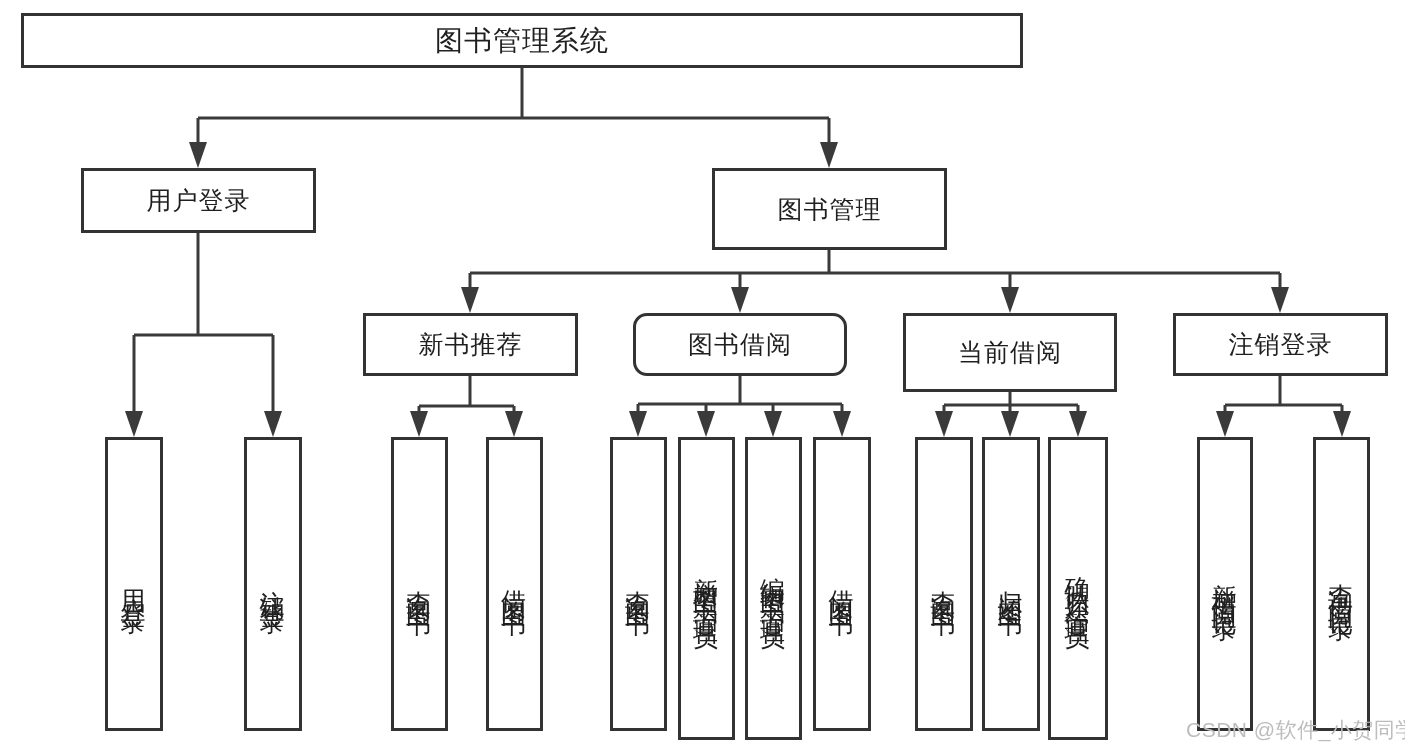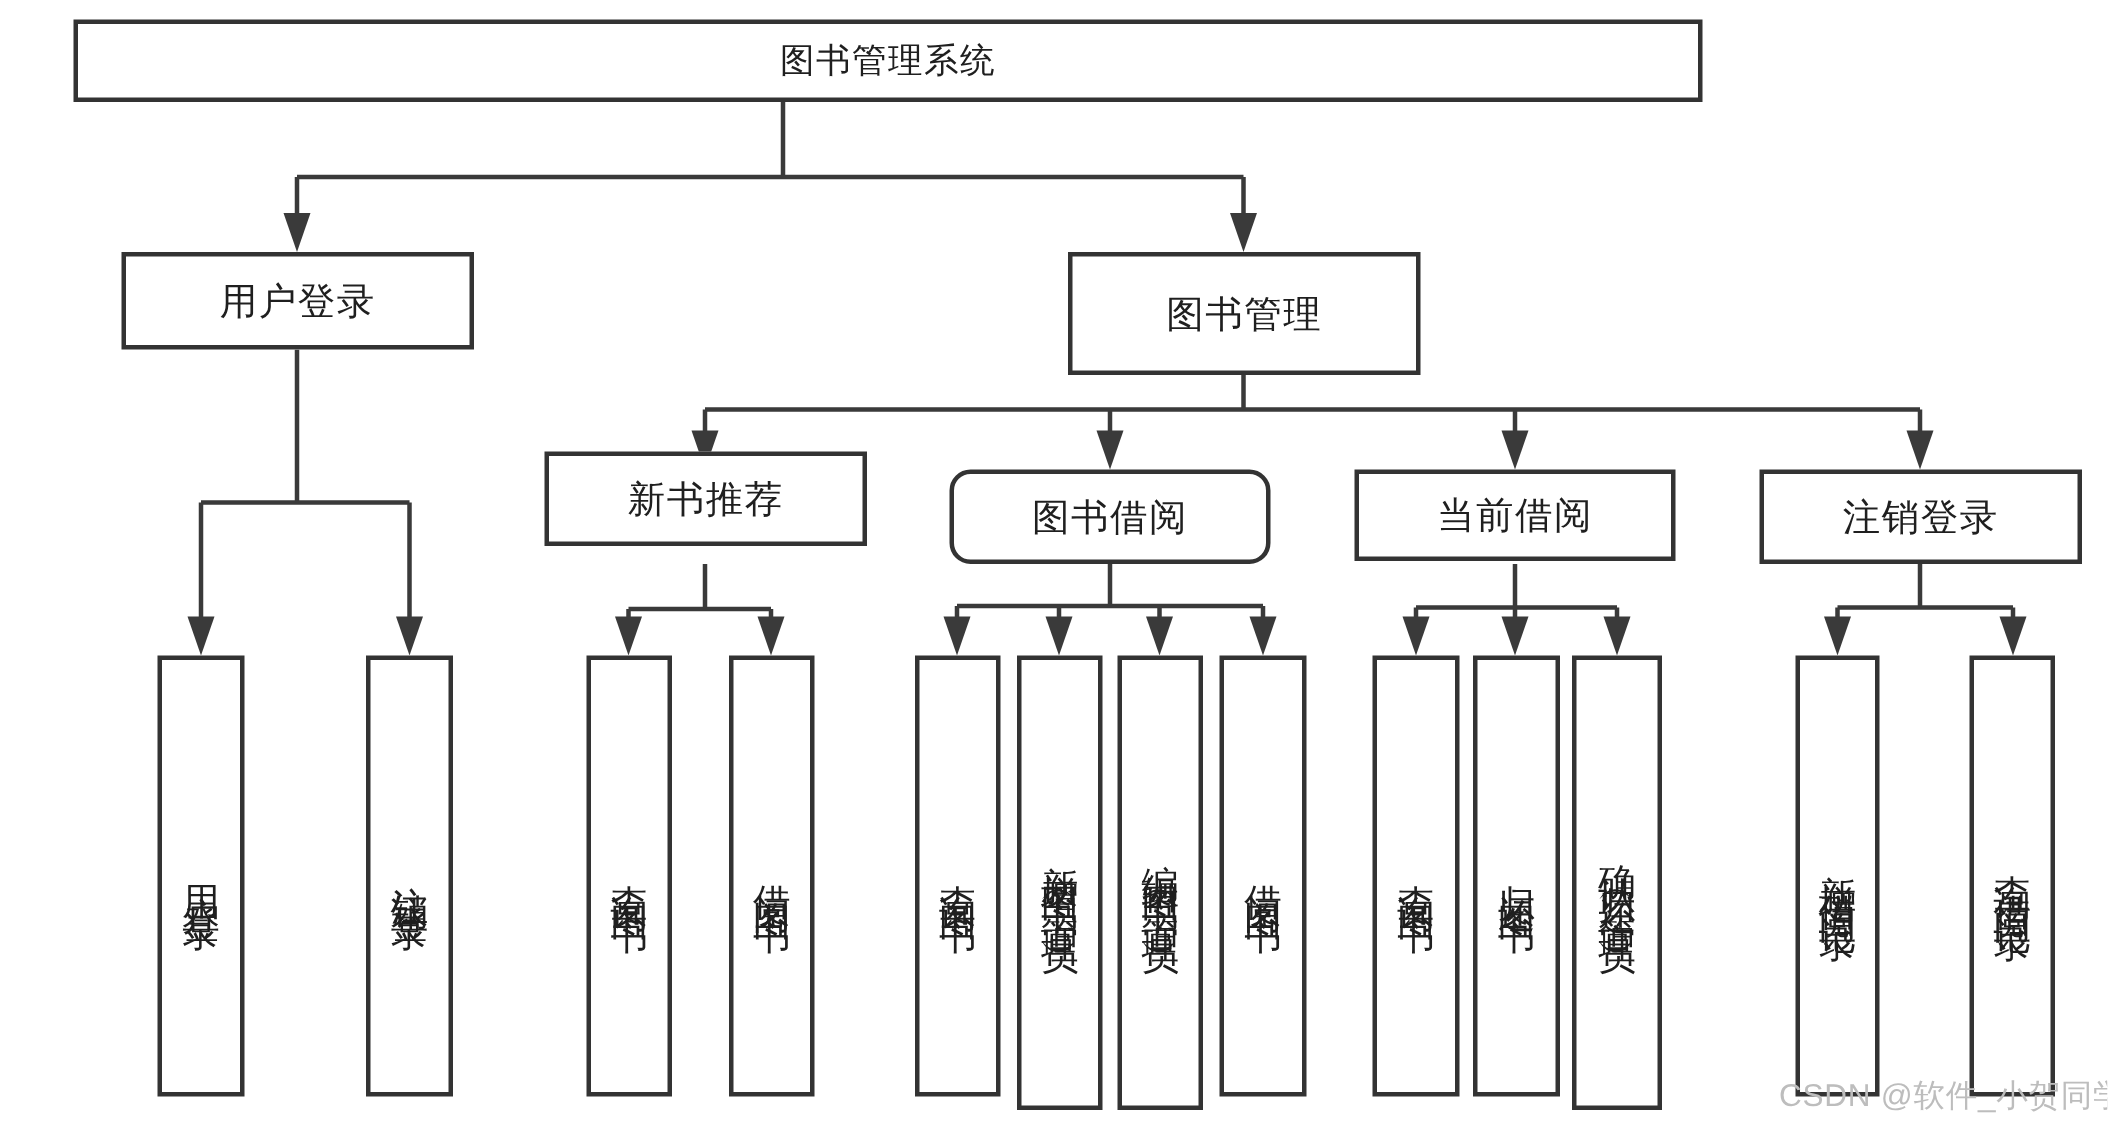--- a/index.html
+++ b/index.html
@@ -20,31 +20,30 @@
     position: absolute;
     box-sizing: border-box;
     border: 3px solid #333333;
     background: #ffffff;
     display: flex;
     align-items: center;
     justify-content: center;
     color: #1f1f1f;
   }
   .root-node {
-    left: 21px; top: 13px; width: 1086px; height: 55px;
-    font-size: 23px;
+    left: 21px; top: 13px; width: 1002px; height: 55px;
+    font-size: 28px;
     letter-spacing: 1px;
-    margin-left: 28px;
   }
   .h-node { font-size: 25px; letter-spacing: 1px; }
   .n2a { left: 81px;   top: 168px; width: 235px; height: 65px; }
   .n2b { left: 712px;  top: 168px; width: 235px; height: 82px; }
-  .n3a { left: 363px;  top: 301px; width: 215px; height: 63px; }
+  .n3a { left: 363px;  top: 313px; width: 215px; height: 63px; }
   .n3b { left: 633px;  top: 313px; width: 214px; height: 63px; border-radius: 14px; }
-  .n3c { left: 903px;  top: 313px; width: 214px; height: 61px; }
+  .n3c { left: 903px;  top: 313px; width: 214px; height: 79px; }
   .n3d { left: 1173px; top: 313px; width: 215px; height: 63px; }
   .leaf { top: 437px; height: 294px; }
   .leaf.tall { height: 303px; }
   .vtext {
     writing-mode: vertical-rl;
     text-orientation: mixed;
     font-size: 25px;
     letter-spacing: 7px;
     color: #1f1f1f;
     white-space: nowrap;

